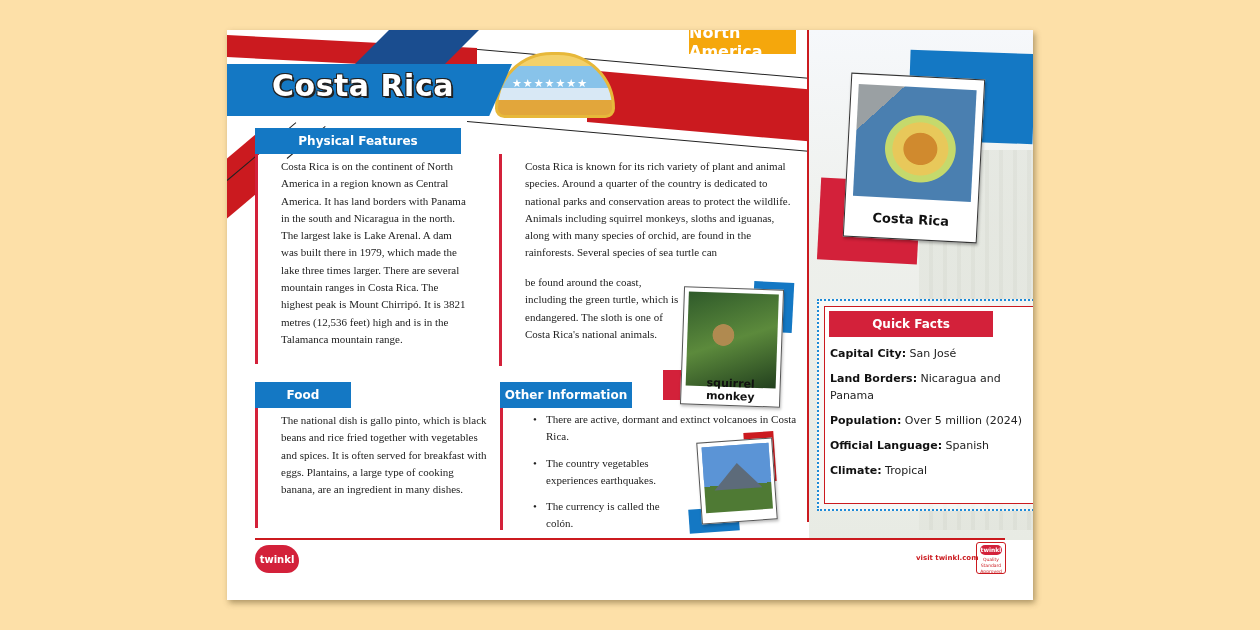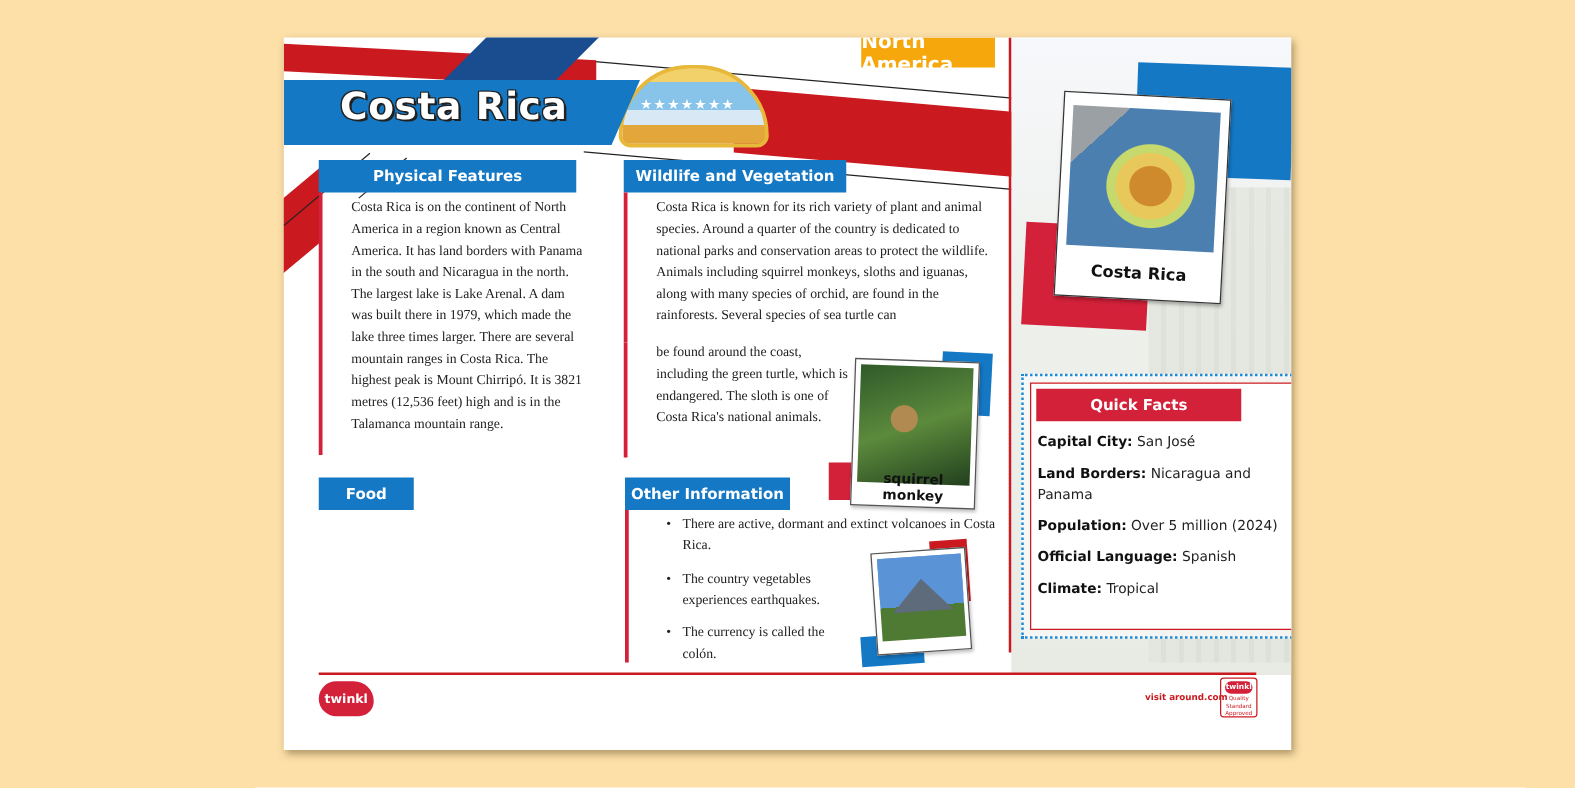--- a/index.html
+++ b/index.html
@@ -145,50 +145,50 @@
         <div class="qf-row"><b>Climate:</b><span> Tropical</span></div>
       </div>
     </div>
   </div>
 
   <div class="vdivider"></div>
 
   <div class="sec-header" style="left:28px;top:98px;width:206px;">Physical Features</div>
   <div class="sec-body" style="left:28px;top:124px;width:215px;height:210px;padding-top:4px;">Costa Rica is on the continent of North America in a region known as Central America. It has land borders with Panama in the south and Nicaragua in the north. The largest lake is Lake Arenal. A dam was built there in 1979, which made the lake three times larger. There are several mountain ranges in Costa Rica. The highest peak is Mount Chirripó. It is 3821 metres (12,536 feet) high and is in the Talamanca mountain range.</div>
 
-  <div class="sec-header" style="left:272px;top:98px;width:178px;">Wildlife and Vegetation</div>
   <div class="sec-body" style="left:272px;top:124px;width:300px;height:120px;padding-top:4px;">Costa Rica is known for its rich variety of plant and animal species. Around a quarter of the country is dedicated to national parks and conservation areas to protect the wildlife. Animals including squirrel monkeys, sloths and iguanas, along with many species of orchid, are found in the rainforests. Several species of sea turtle can</div>
   <div class="sec-body" style="left:272px;top:244px;width:180px;height:92px;line-height:17.3px;">be found around the coast, including the green turtle, which is endangered. The sloth is one of Costa Rica's national animals.</div>
 
   <div style="position:absolute;left:526px;top:252px;width:40px;height:50px;background:#1478c4;transform:rotate(3deg);"></div>
   <div style="position:absolute;left:436px;top:340px;width:22px;height:30px;background:#d3213a;"></div>
   <div class="photo" style="left:455px;top:258px;width:100px;height:118px;transform:rotate(2deg);">
     <div class="photo-img" style="left:4px;top:4px;width:90px;height:94px;background:radial-gradient(circle at 40% 45%, #b08a50 0 14%, transparent 15%), linear-gradient(160deg,#2f5a2a,#5c8a3c 50%,#22401e);"></div>
     <div class="photo-caption" style="bottom:2px;">squirrel monkey</div>
   </div>
 
-  <div class="sec-header" style="left:28px;top:352px;width:76px;">Food</div>
+  <div class="sec-header" style="left:28px;top:352px;width:96px;">Food</div>
+  <div class="sec-body" style="left:28px;top:378px;width:232px;height:120px;padding-top:4px;">The national dish is gallo pinto, which is black beans and rice fried together with vegetables and spices. It is often served for breakfast with eggs. Plantains, a large type of cooking banana, are an ingredient in many dishes.</div>
 
   <div class="sec-header" style="left:273px;top:352px;width:132px;">Other Information</div>
   <div class="sec-body" style="left:273px;top:378px;width:300px;height:122px;padding-top:3px;">
     <ul class="bullets">
       <li style="width:290px;">There are active, dormant and extinct volcanoes in Costa Rica.</li>
       <li style="width:160px;">The country vegetables experiences earthquakes.</li>
       <li style="width:150px;">The currency is called the colón.</li>
     </ul>
   </div>
 
   <div style="position:absolute;left:518px;top:402px;width:30px;height:50px;background:#cb1a1f;transform:rotate(-4deg);"></div>
   <div style="position:absolute;left:462px;top:478px;width:50px;height:24px;background:#1478c4;transform:rotate(-4deg);"></div>
   <div class="photo" style="left:472px;top:410px;width:76px;height:82px;transform:rotate(-4deg);">
     <div class="photo-img" style="left:4px;top:4px;width:67px;height:66px;background:linear-gradient(180deg,#5b94d6 0 50%, transparent 50%), linear-gradient(180deg,#5b94d6 0 60%, #4f7a34 60% 100%);">
       <div style="position:absolute;left:10px;top:18px;width:0;height:0;border-left:24px solid transparent;border-right:24px solid transparent;border-bottom:26px solid #5d6b7a;"></div>
     </div>
   </div>
 
   <div class="footer-line"></div>
   <div class="twinkl-logo">twinkl</div>
-  <div class="visit-link">visit around.com</div>
+  <div class="visit-link">visit twinkl.com</div>
   <div class="approved-badge">
     <span class="mini">twinkl</span>
     <span>Quality Standard Approved</span>
   </div>
 </div>
 
 </body></html>

